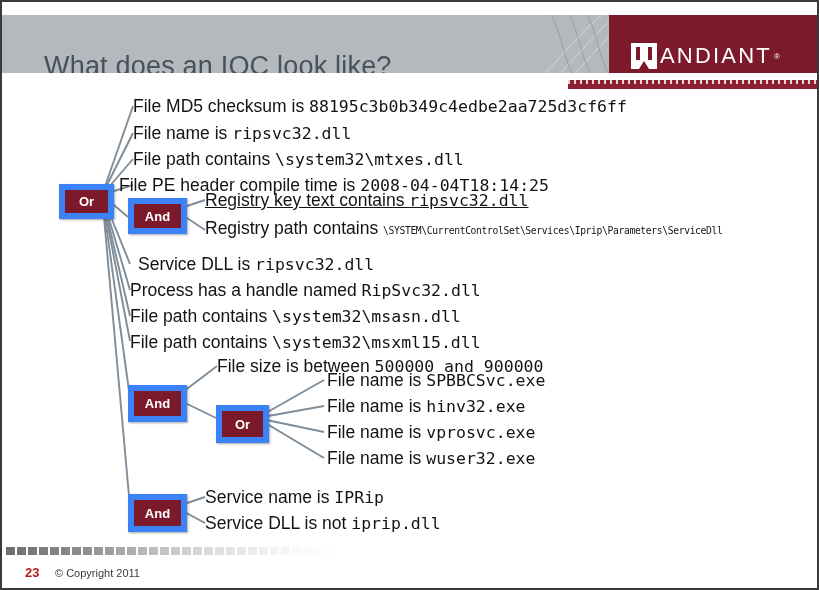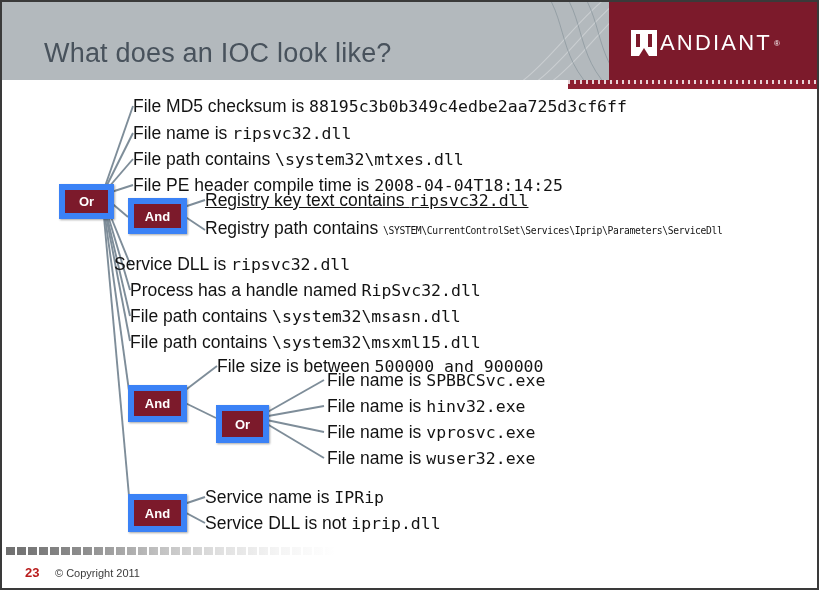--- a/index.html
+++ b/index.html
@@ -3,21 +3,21 @@
 <meta charset="utf-8">
 <style>
   html,body{margin:0;padding:0;background:#ffffff;}
   body{width:819px;height:590px;overflow:hidden;
        font-family:"Liberation Sans","DejaVu Sans",sans-serif;}
 
   #slide{position:relative;width:819px;height:590px;box-sizing:border-box;
          border:2px solid #3a3a3a;background:#ffffff;overflow:hidden;}
 
   
-  #header{position:absolute;left:0;top:0;width:815px;height:78px;
+  #header{position:absolute;left:0;top:13px;width:815px;height:58px;
           background:#b3b9bd;overflow:hidden;}
   #header-title{position:absolute;left:42px;top:36px;
           font-size:27px;color:#48525c;letter-spacing:.2px;white-space:nowrap;}
   #logo-panel{position:absolute;right:0;top:0;width:208px;height:78px;
           background:#7c1a2b;overflow:hidden;}
   #swoosh{position:absolute;right:140px;top:-20px;width:200px;height:120px;}
   #logo{position:absolute;left:22px;top:28px;display:flex;align-items:center;}
   #logo-m{width:26px;height:26px;background:#ffffff;position:relative;}
   #logo-m:after{content:"";position:absolute;left:50%;bottom:0;
           transform:translateX(-50%);width:0;height:0;
@@ -135,30 +135,30 @@
 
     <div class="leaf" style="left:131px;top:9px;">
       <span>File MD5 checksum is </span><span class="mono">88195c3b0b349c4edbe2aa725d3cf6ff</span>
     </div>
     <div class="leaf" style="left:131px;top:36px;">
       <span>File name is </span><span class="mono">ripsvc32.dll</span>
     </div>
     <div class="leaf" style="left:131px;top:62px;">
       <span>File path contains </span><span class="mono">\system32\mtxes.dll</span>
     </div>
-    <div class="leaf" style="left:131px;top:88px;">
+    <div class="leaf" style="left:117px;top:88px;">
       <span>File PE header compile time is </span><span class="mono">2008-04-04T18:14:25</span>
     </div>
     <div class="leaf" style="left:203px;top:103px;text-decoration:underline;">
       <span>Registry key text contains </span><span class="mono">ripsvc32.dll</span>
     </div>
     <div class="leaf" style="left:203px;top:131px;">
       <span>Registry path contains </span><span class="mono-sm">\SYSTEM\CurrentControlSet\Services\Iprip\Parameters\ServiceDll</span>
     </div>
-    <div class="leaf" style="left:112px;top:167px;">
+    <div class="leaf" style="left:136px;top:167px;">
       <span>Service DLL is </span><span class="mono">ripsvc32.dll</span>
     </div>
     <div class="leaf" style="left:128px;top:193px;">
       <span>Process has a handle named </span><span class="mono">RipSvc32.dll</span>
     </div>
     <div class="leaf" style="left:128px;top:219px;">
       <span>File path contains </span><span class="mono">\system32\msasn.dll</span>
     </div>
     <div class="leaf" style="left:128px;top:245px;">
       <span>File path contains </span><span class="mono">\system32\msxml15.dll</span>

